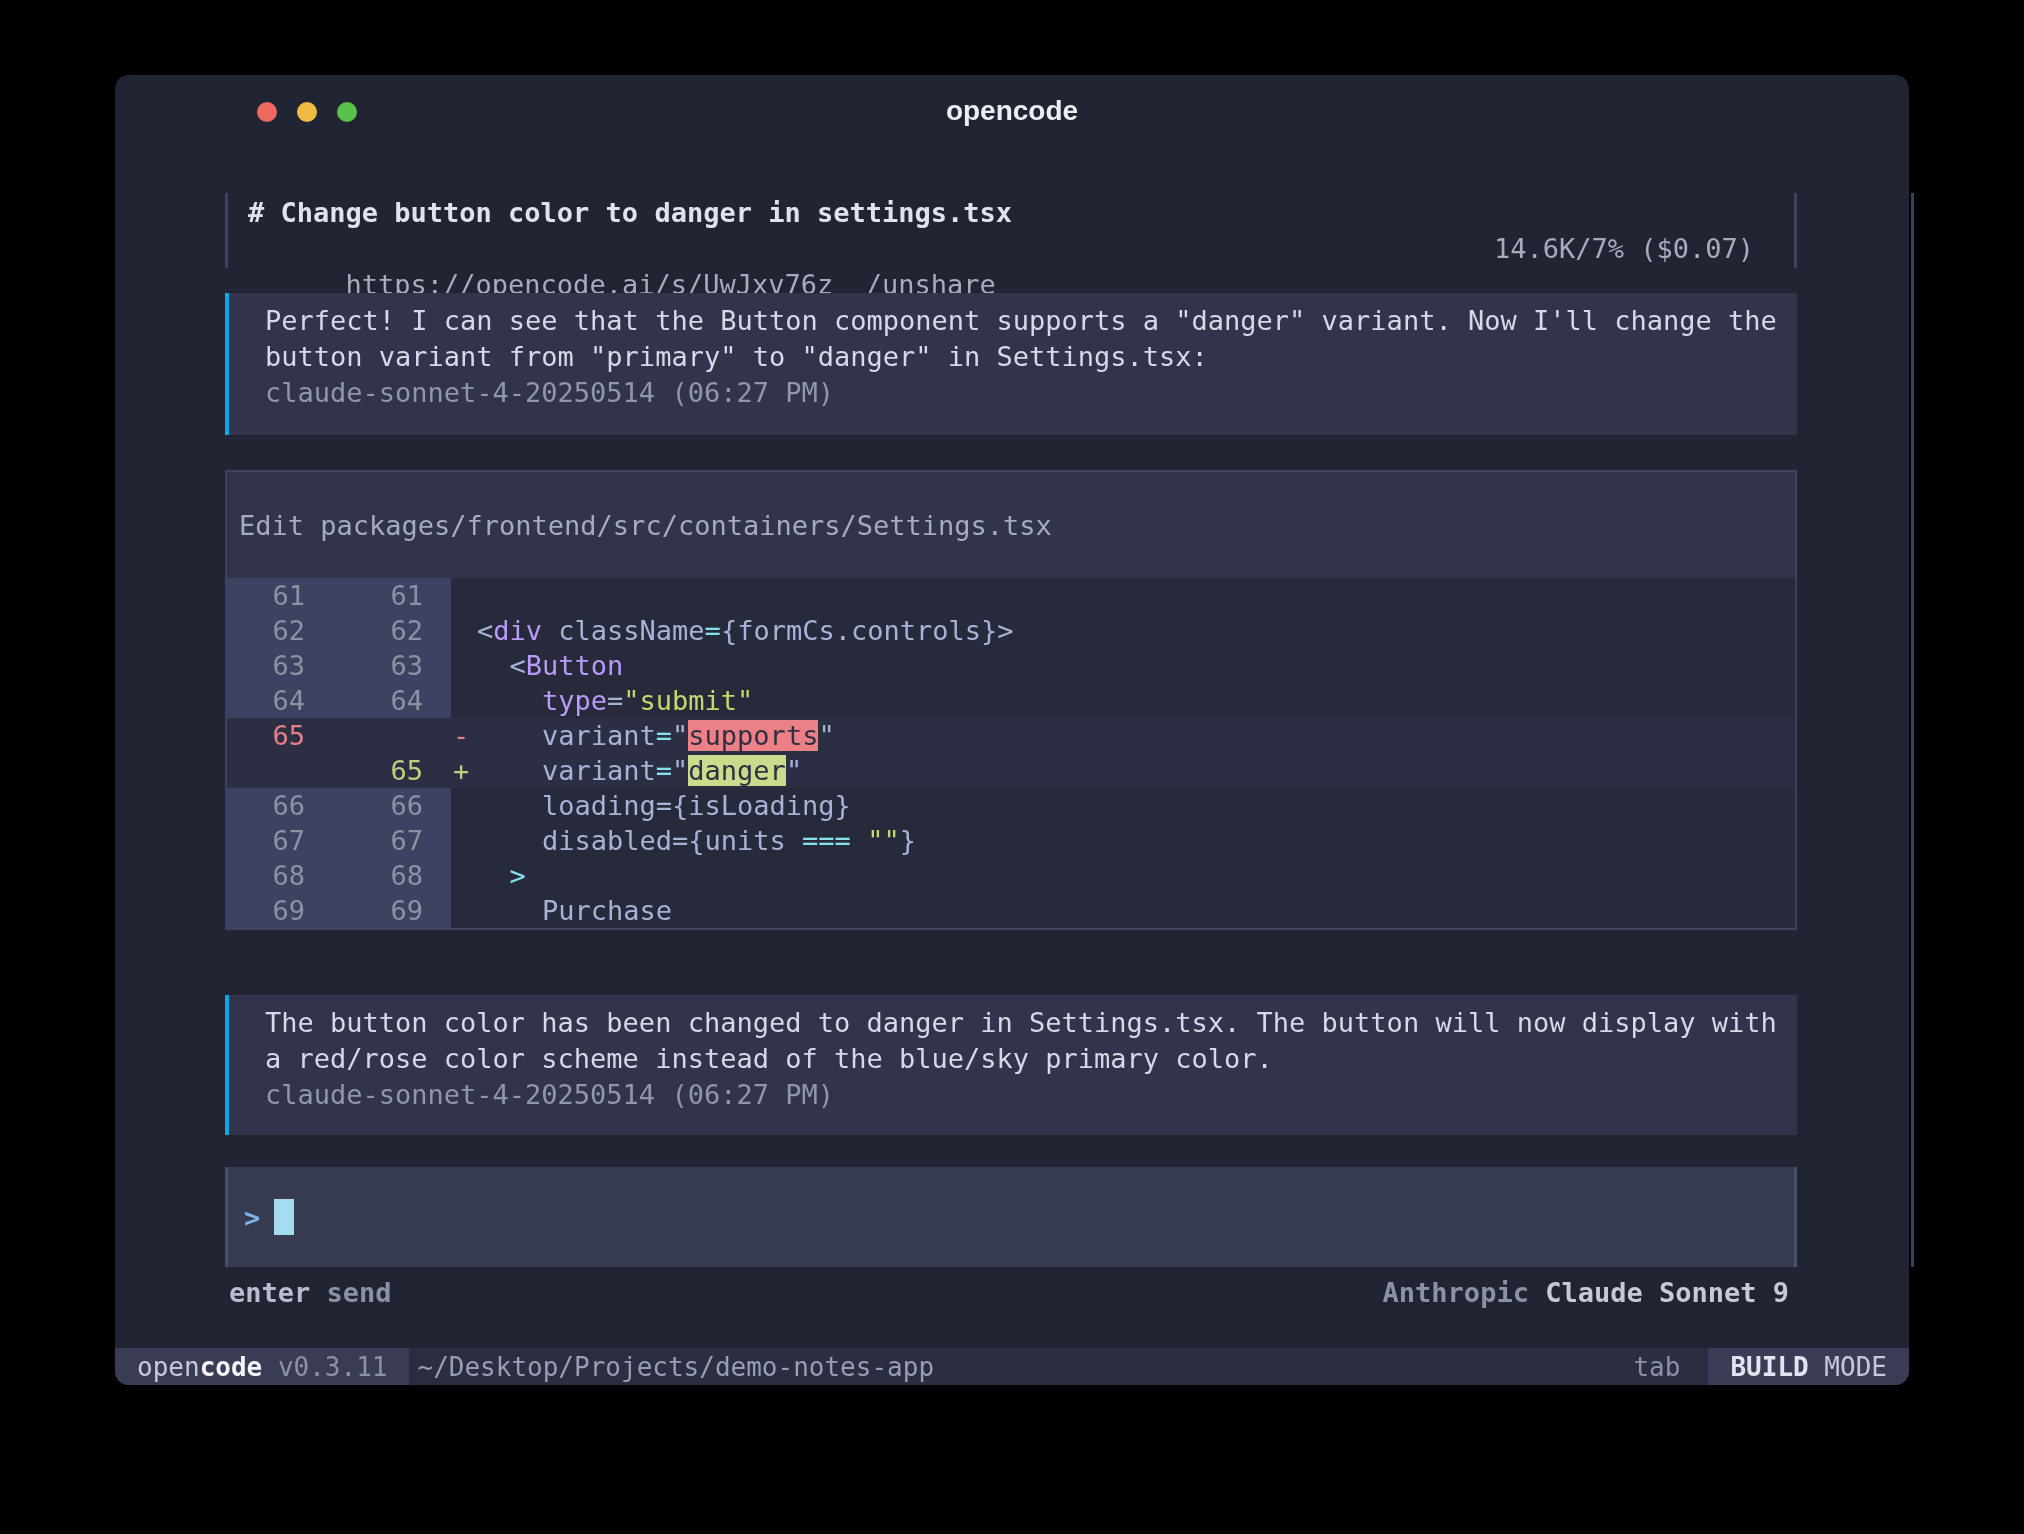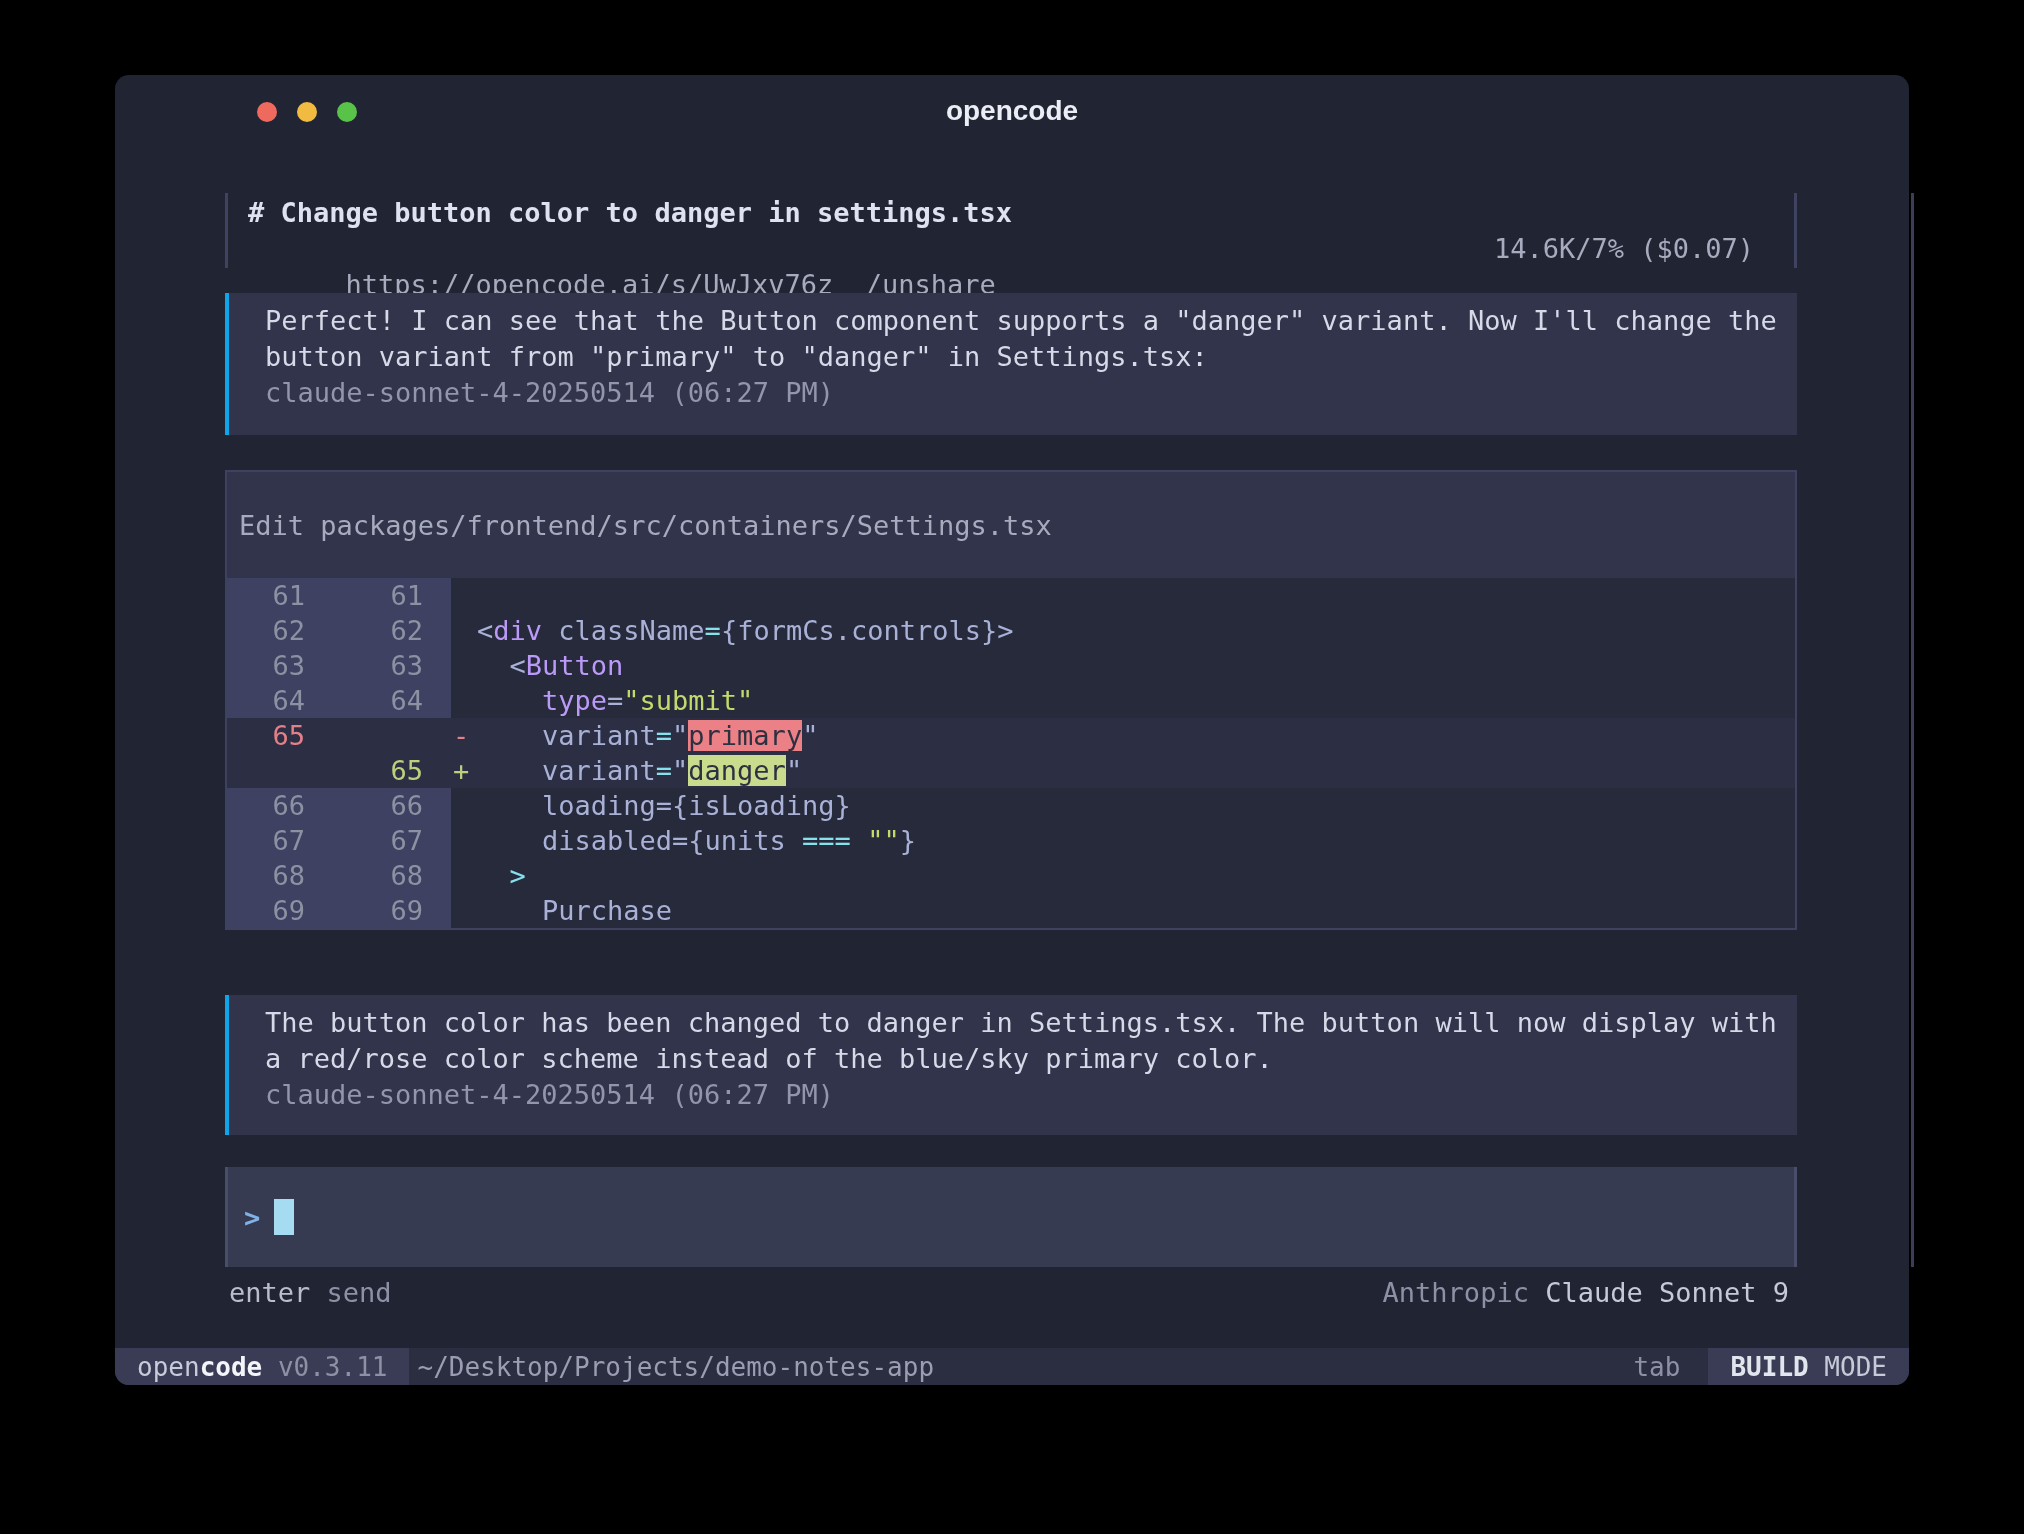--- a/index.html
+++ b/index.html
@@ -55,21 +55,21 @@
   .hl-add { background:#c9db8c; color:#2e3040; }
 
   
   .prompt { top:1092px; height:100px; background:#373b52; border-left:3px solid #4a4e6a;
             border-right:3px solid #4a4e6a; display:flex; align-items:center; padding-left:16px; }
   .prompt-symbol { font-size:27px; font-weight:bold; color:#7fb2e8; }
   .cursor { display:inline-block; width:20px; height:36px; background:#a5dcf2; margin-left:14px; }
 
   
   .hints { top:1200px; height:36px; line-height:36px; font-size:27px; white-space:pre;
-           display:flex; justify-content:space-between; padding:0 8px 0 4px; }
+           display:flex; justify-content:space-between; padding:0 8px 0 4px;font-weight:bold; }
   .hint-key { color:#b9bdce; } .hint-act { color:#8d91a5; }
   .model-provider { color:#8d91a5; } .model-name { color:#c6c9d8; }
 
   
   .vline { position:absolute; left:1796px; top:118px; width:3px; height:1074px; background:#3a3e58; }
 
   
   .statusbar { position:absolute; left:0; right:0; bottom:0; height:37px; background:#2b2e40;
                border-radius:0 0 14px 14px; display:flex; align-items:center;
                font-size:26px; white-space:pre; }
@@ -110,21 +110,21 @@
     <div class="line meta">claude-sonnet-4-20250514 (06:27 PM)</div>
   </div>
 
   <div class="col edit-block">
     <div class="edit-head">Edit packages/frontend/src/containers/Settings.tsx</div>
     <div class="diff" id="diff">
         <div class="diff-row ctx"><span class="num num-old">61</span><span class="num num-new">61</span><span class="marker"></span><span class="code"></span></div>
         <div class="diff-row ctx"><span class="num num-old">62</span><span class="num num-new">62</span><span class="marker"></span><span class="code"><span class="punc">&lt;</span><span class="tag">div</span><span class="punc"> className</span><span class="op">=</span><span class="punc">{formCs.controls}&gt;</span></span></div>
         <div class="diff-row ctx"><span class="num num-old">63</span><span class="num num-new">63</span><span class="marker"></span><span class="code"><span class="punc">  &lt;</span><span class="tag">Button</span></span></div>
         <div class="diff-row ctx"><span class="num num-old">64</span><span class="num num-new">64</span><span class="marker"></span><span class="code"><span class="punc">    </span><span class="tag">type</span><span class="punc">=</span><span class="str">"submit"</span></span></div>
-        <div class="diff-row del"><span class="num num-old">65</span><span class="num num-new"></span><span class="marker">-</span><span class="code"><span class="punc">    variant</span><span class="op">=</span><span class="punc">"</span><span class="hl-del">primary</span><span class="punc">"</span></span></div>
+        <div class="diff-row del"><span class="num num-old">65</span><span class="num num-new"></span><span class="marker">-</span><span class="code"><span class="punc">    variant</span><span class="op">=</span><span class="punc">"</span><span class="hl-del">supports</span><span class="punc">"</span></span></div>
         <div class="diff-row add"><span class="num num-old"></span><span class="num num-new">65</span><span class="marker">+</span><span class="code"><span class="punc">    variant</span><span class="op">=</span><span class="punc">"</span><span class="hl-add">danger</span><span class="punc">"</span></span></div>
         <div class="diff-row ctx"><span class="num num-old">66</span><span class="num num-new">66</span><span class="marker"></span><span class="code"><span class="punc">    loading={isLoading}</span></span></div>
         <div class="diff-row ctx"><span class="num num-old">67</span><span class="num num-new">67</span><span class="marker"></span><span class="code"><span class="punc">    disabled={units </span><span class="op">===</span><span class="punc"> </span><span class="str">""</span><span class="punc">}</span></span></div>
         <div class="diff-row ctx"><span class="num num-old">68</span><span class="num num-new">68</span><span class="marker"></span><span class="code"><span class="punc">  </span><span class="op">&gt;</span></span></div>
         <div class="diff-row ctx"><span class="num num-old">69</span><span class="num num-new">69</span><span class="marker"></span><span class="code"><span class="punc">    Purchase</span></span></div>
       </div>
   </div>
 
   <div class="col msg msg-2">
     <div class="line">The button color has been changed to danger in Settings.tsx. The button will now display with</div>

